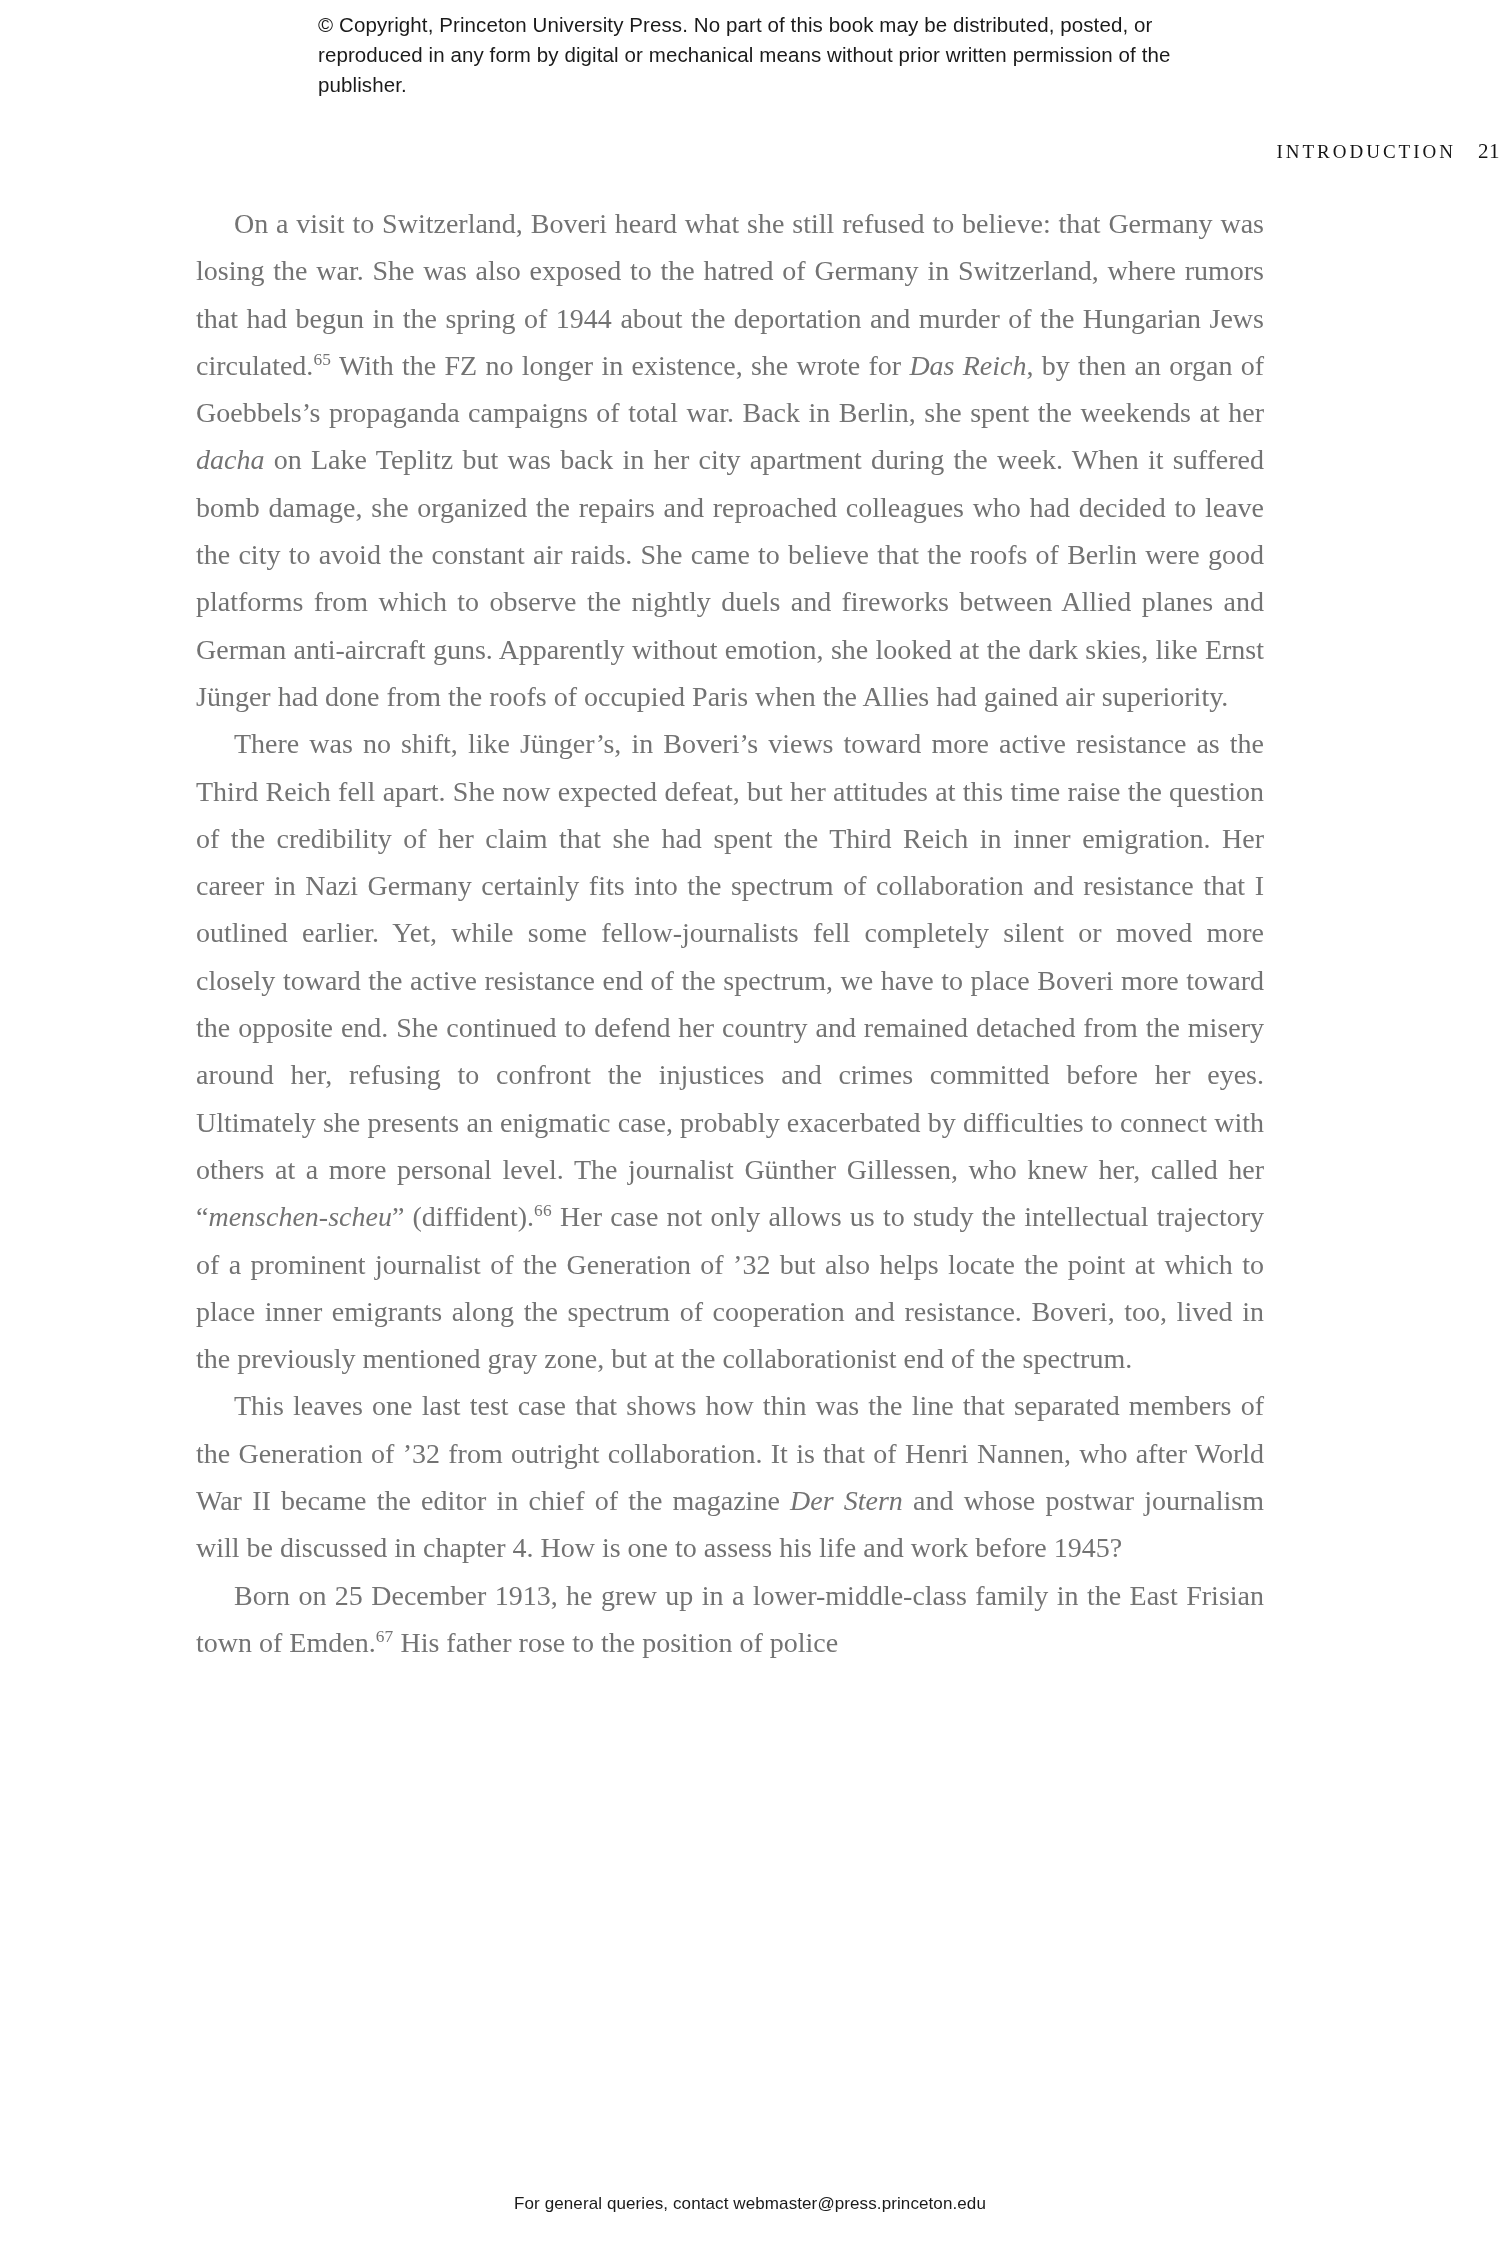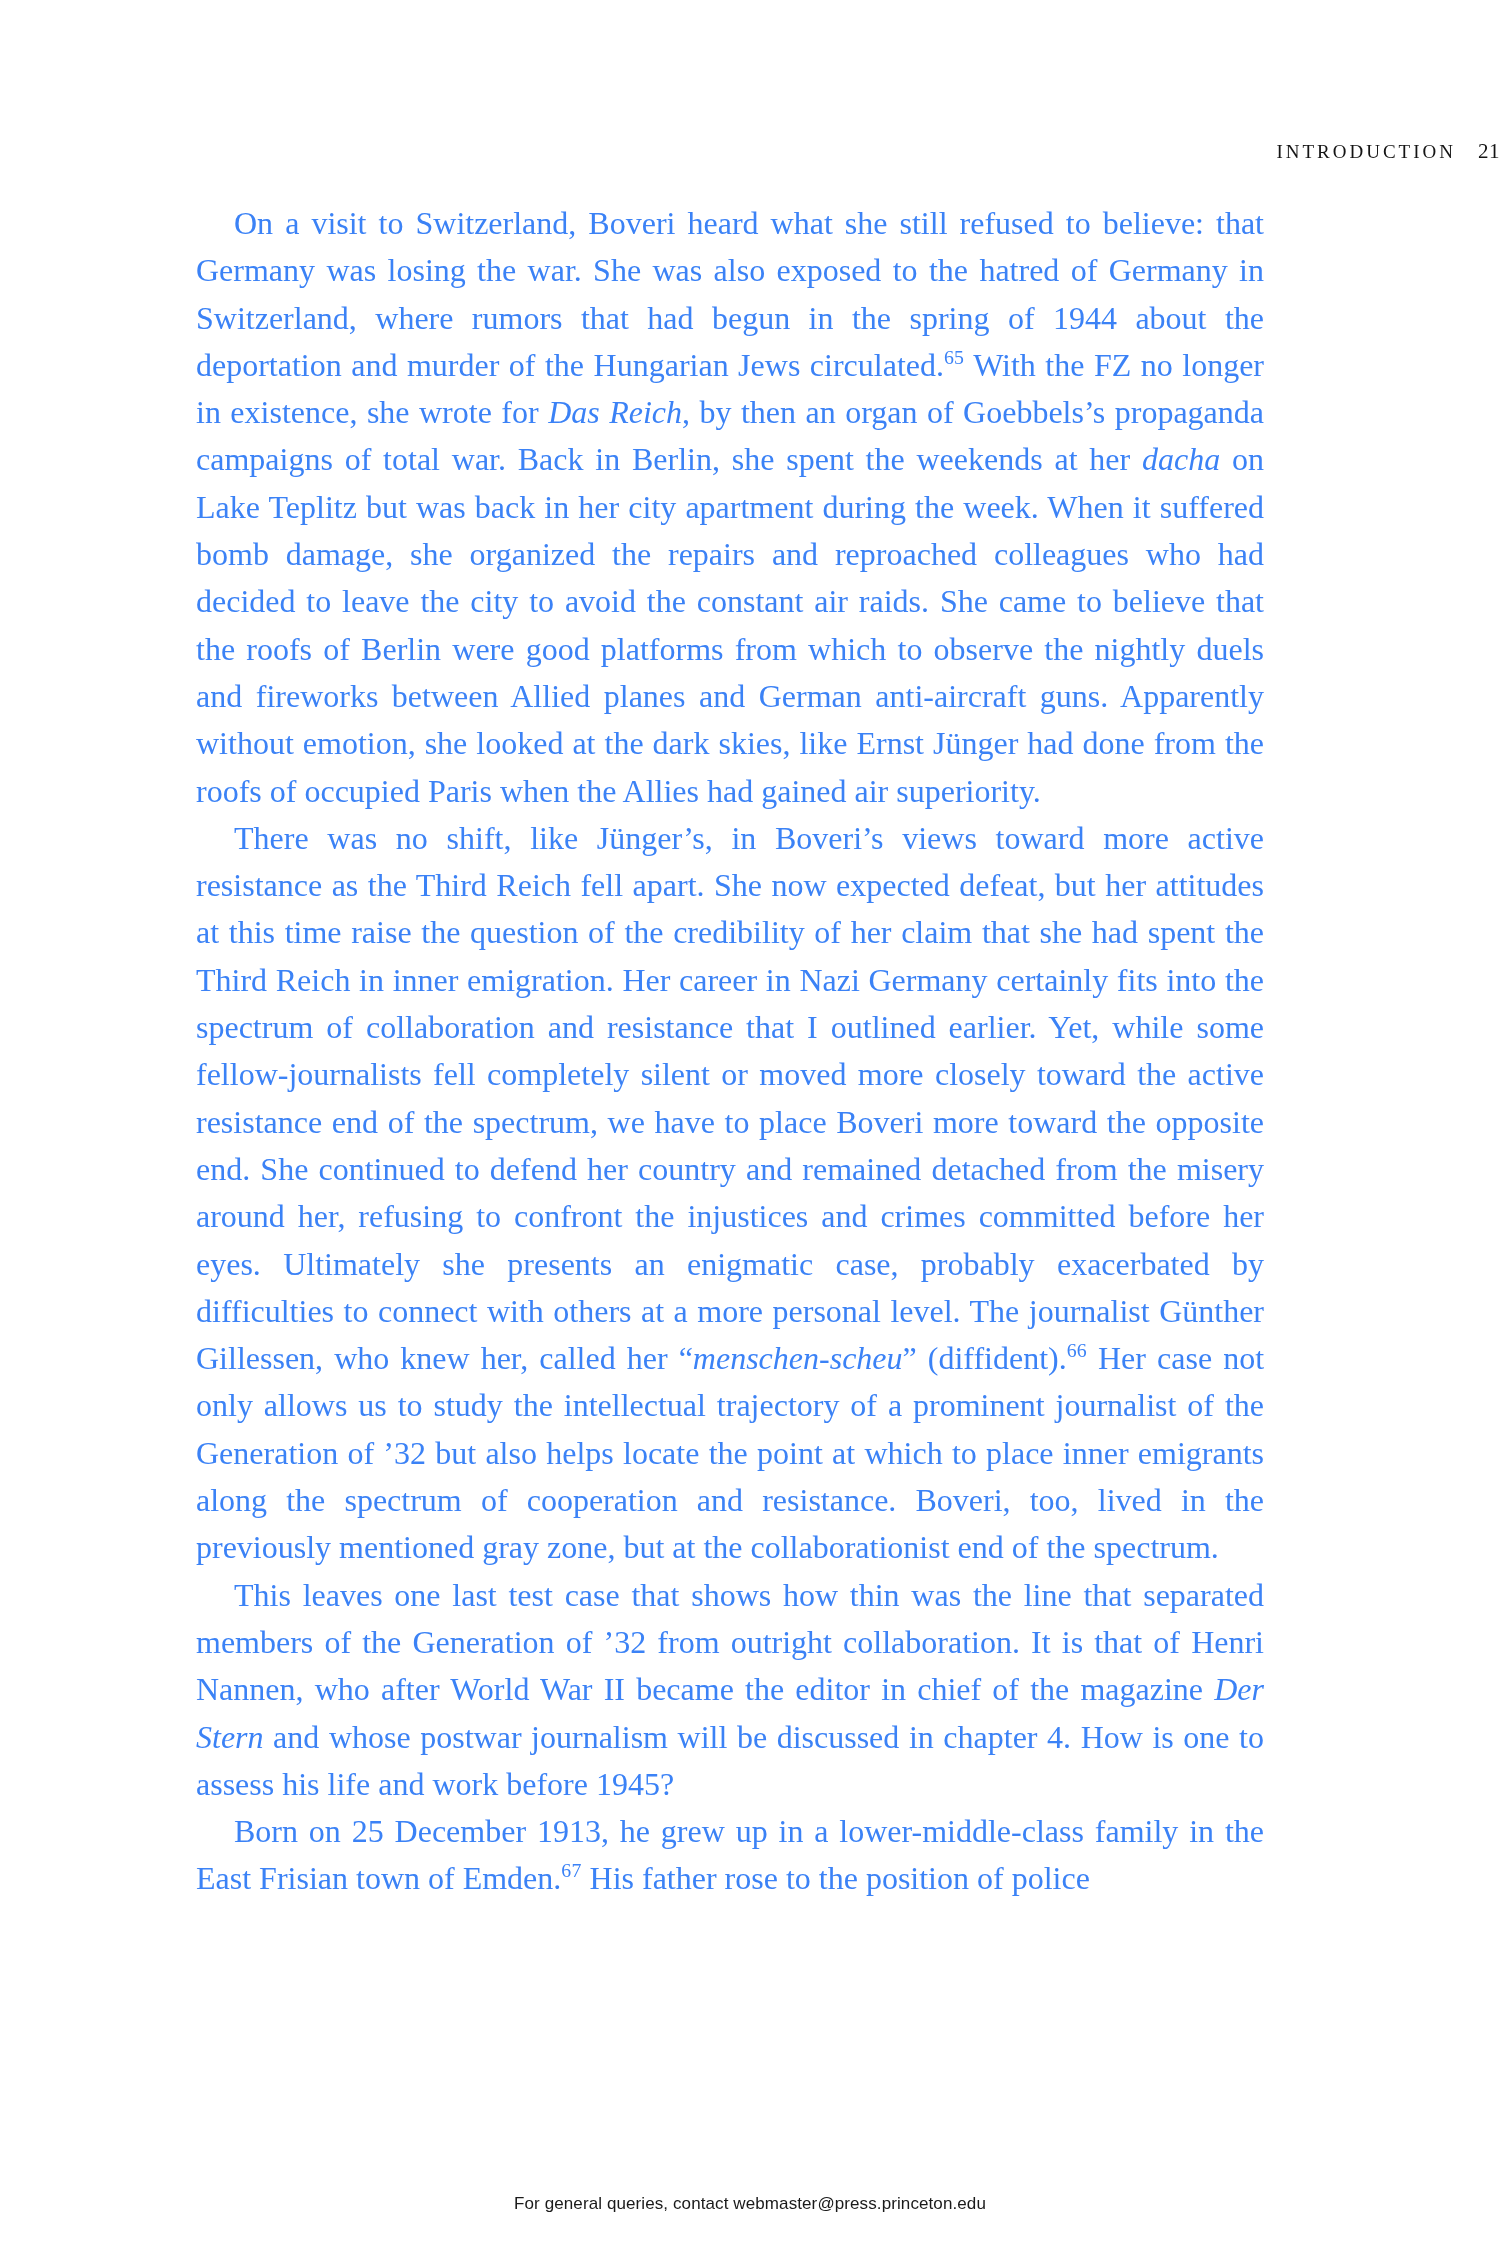--- a/index.html
+++ b/index.html
@@ -52,23 +52,23 @@
     margin-left: 22px;
   }
 
   
   .body-text {
     position: absolute;
     left: 196px;
     top: 200px;
     width: 1068px;
     font-family: "Liberation Serif", serif;
-    font-size: 32px;
+    font-size: 28px;
     line-height: 47.3px;
-    color: #3b82f6;
+    color: #737373;
     text-align: justify;
     text-justify: inter-word;
     -webkit-hyphens: none;
     hyphens: none;
   }
   .body-text p {
     margin: 0;
     text-indent: 0;
   }
   .body-text p.indented {
@@ -99,20 +99,21 @@
     font-size: 17px;
     color: #1a1a1a;
     letter-spacing: 0.1px;
   }
 </style>
 </head>
 <body>
 
 <div class="page">
 
+  <div class="copyright-notice">© Copyright, Princeton University Press. No part of this book may be distributed, posted, or reproduced in any form by digital or mechanical means without prior written permission of the publisher.</div>
 
   <div class="running-head">
     <span class="rh-title">INTRODUCTION</span><span class="rh-page">21</span>
   </div>
 
   <div class="body-text">
 
     <p class="indented"><span>On a visit to Switzerland, Boveri heard what she still refused to believe: that Germany was losing the war. She was also exposed to the hatred of Germany in Switzerland, where rumors that had begun in the spring of 1944 about the deportation and murder of the Hungarian Jews circulated.</span><sup>65</sup><span> With the FZ no longer in existence, she wrote for </span><i>Das Reich</i><span>, by then an organ of Goebbels’s propaganda campaigns of total war. Back in Berlin, she spent the weekends at her </span><i>dacha</i><span> on Lake Teplitz but was back in her city apartment during the week. When it suffered bomb damage, she organized the repairs and reproached colleagues who had decided to leave the city to avoid the constant air raids. She came to believe that the roofs of Berlin were good platforms from which to observe the nightly duels and fireworks between Allied planes and German anti-aircraft guns. Apparently without emotion, she looked at the dark skies, like Ernst Jünger had done from the roofs of occupied Paris when the Allies had gained air superiority.</span></p>
 
     <p class="indented"><span>There was no shift, like Jünger’s, in Boveri’s views toward more active resistance as the Third Reich fell apart. She now expected defeat, but her attitudes at this time raise the question of the credibility of her claim that she had spent the Third Reich in inner emigration. Her career in Nazi Germany certainly fits into the spectrum of collaboration and resistance that I outlined earlier. Yet, while some fellow-journalists fell completely silent or moved more closely toward the active resistance end of the spectrum, we have to place Boveri more toward the opposite end. She continued to defend her country and remained detached from the misery around her, refusing to confront the injustices and crimes committed before her eyes. Ultimately she presents an enigmatic case, probably exacerbated by difficulties to connect with others at a more personal level. The journalist Günther Gillessen, who knew her, called her “</span><i>menschen-scheu</i><span>” (diffident).</span><sup>66</sup><span> Her case not only allows us to study the intellectual trajectory of a prominent journalist of the Generation of ’32 but also helps locate the point at which to place inner emigrants along the spectrum of cooperation and resistance. Boveri, too, lived in the previously mentioned gray zone, but at the collaborationist end of the spectrum.</span></p>

